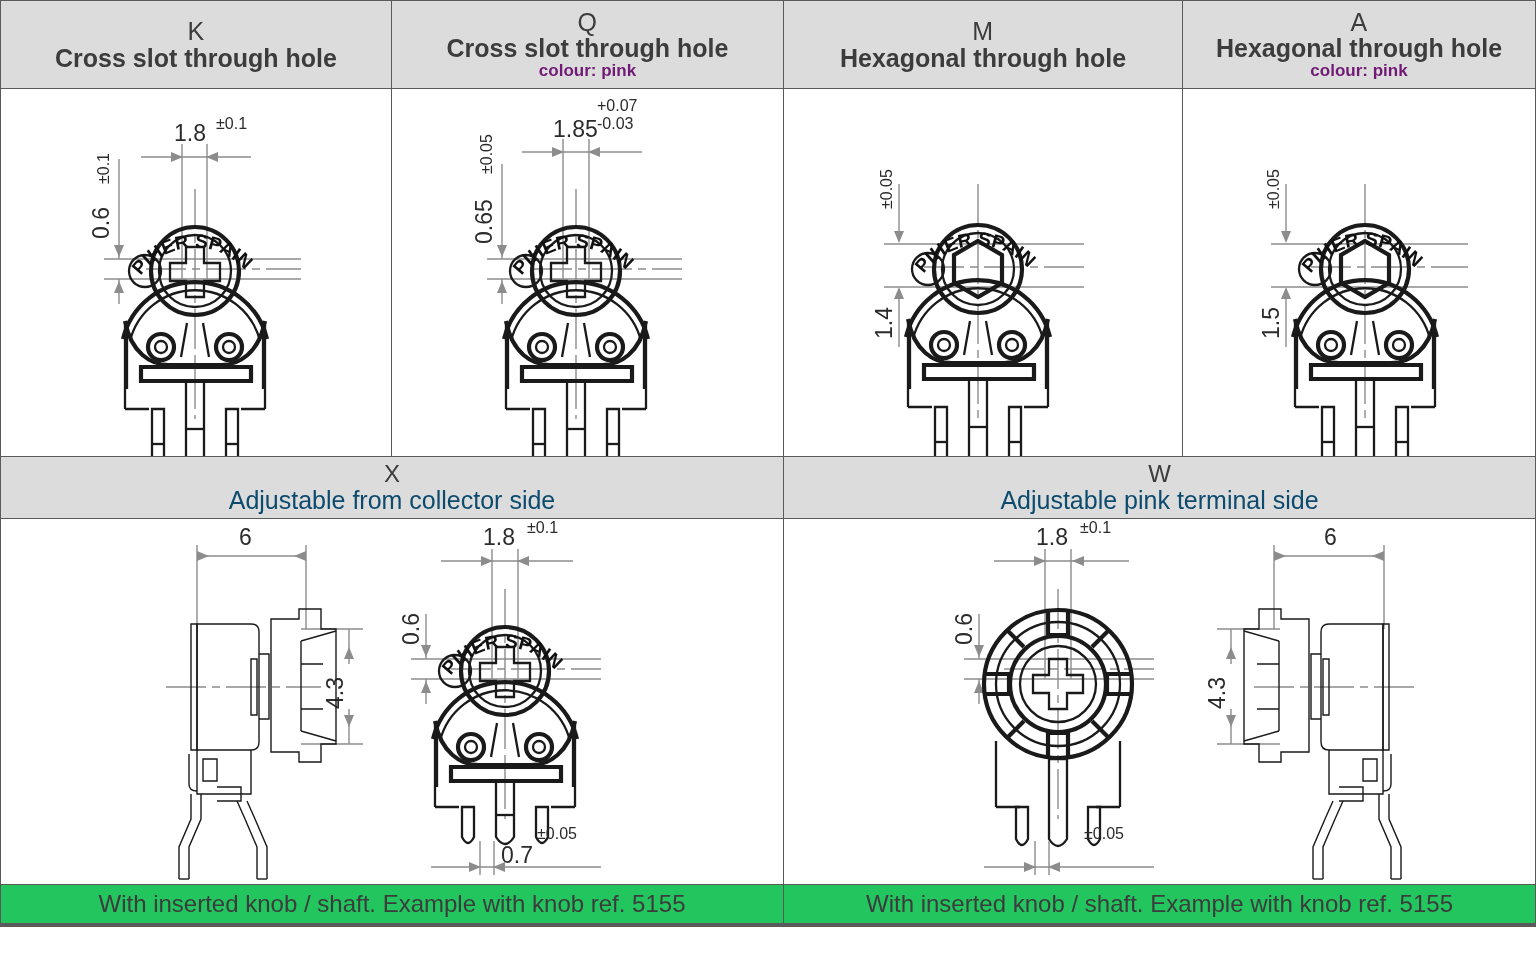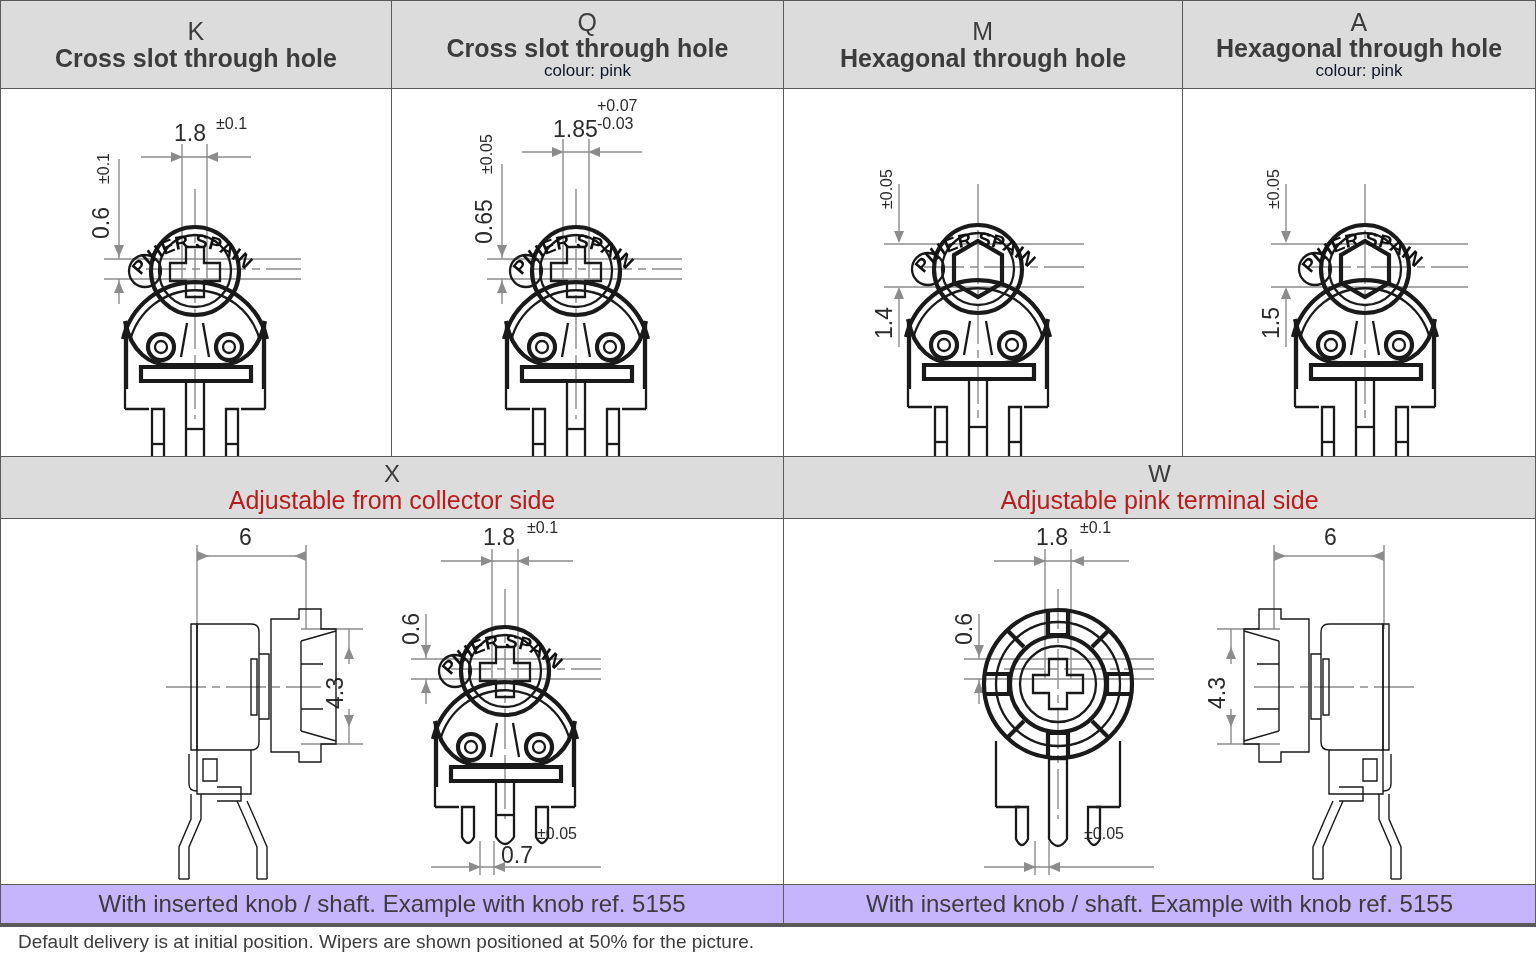--- a/index.html
+++ b/index.html
@@ -17,43 +17,43 @@
     position: absolute;
     background: #dcdcdc;
     border: 1px solid #5a5a5a;
     display: flex; flex-direction: column;
     align-items: center; justify-content: center;
     text-align: center;
     line-height: 1.05;
   }
   .hdr .code { font-size: 25px; font-weight: 400; color: #3c3c3c; letter-spacing: .5px; }
   .hdr .desc { font-size: 25px; font-weight: 700; color: #3c3c3c; }
-  .hdr .sub  { font-size: 17px; font-weight: 400; color: #0f172a; margin-top: 1px; }
+  .hdr .sub  { font-size: 17px; font-weight: 700; color: #701a75; margin-top: 1px; }
 
   .band {
     position: absolute;
     background: #dcdcdc;
     border: 1px solid #5a5a5a;
     display: flex; flex-direction: column;
     align-items: center; justify-content: center;
     text-align: center; line-height: 1.1;
   }
   .band .code { font-size: 24px; color: #3c3c3c; }
-  .band .desc { font-size: 25px; color: #b91c1c; }
+  .band .desc { font-size: 25px; color: #0c4a6e; }
 
   .drawcell {
     position: absolute;
     border: 1px solid #5a5a5a;
     background: #fff;
     overflow: hidden;
   }
   .capcell {
     position: absolute;
     border: 1px solid #5a5a5a;
-    background: #c4b5fd;
+    background: #22c55e;
     display: flex; align-items: center; justify-content: center;
     font-size: 24px; color: #3c3c3c;
   }
   .footnote {
     position: absolute;
     left: 18px; top: 931px;
     font-size: 19px; color: #3c3c3c;
   }
   .thickrule {
     position: absolute; left: 0; width: 1536px; height: 3px; background: #5a5a5a;
@@ -540,15 +540,14 @@
 
   <div class="capcell" style="left:0;top:884px;width:784px;height:40px;">
     <span>With inserted knob / shaft. Example with knob ref. 5155</span>
   </div>
   <div class="capcell" style="left:783px;top:884px;width:753px;height:40px;">
     <span>With inserted knob / shaft. Example with knob ref. 5155</span>
   </div>
 
   <div class="thickrule" style="top:924px;"></div>
 
-  <div class="footnote">Default delivery is at initial position. Wipers are shown positioned at 50% for the picture.</div>
 
 </div>
 
 </body></html>

